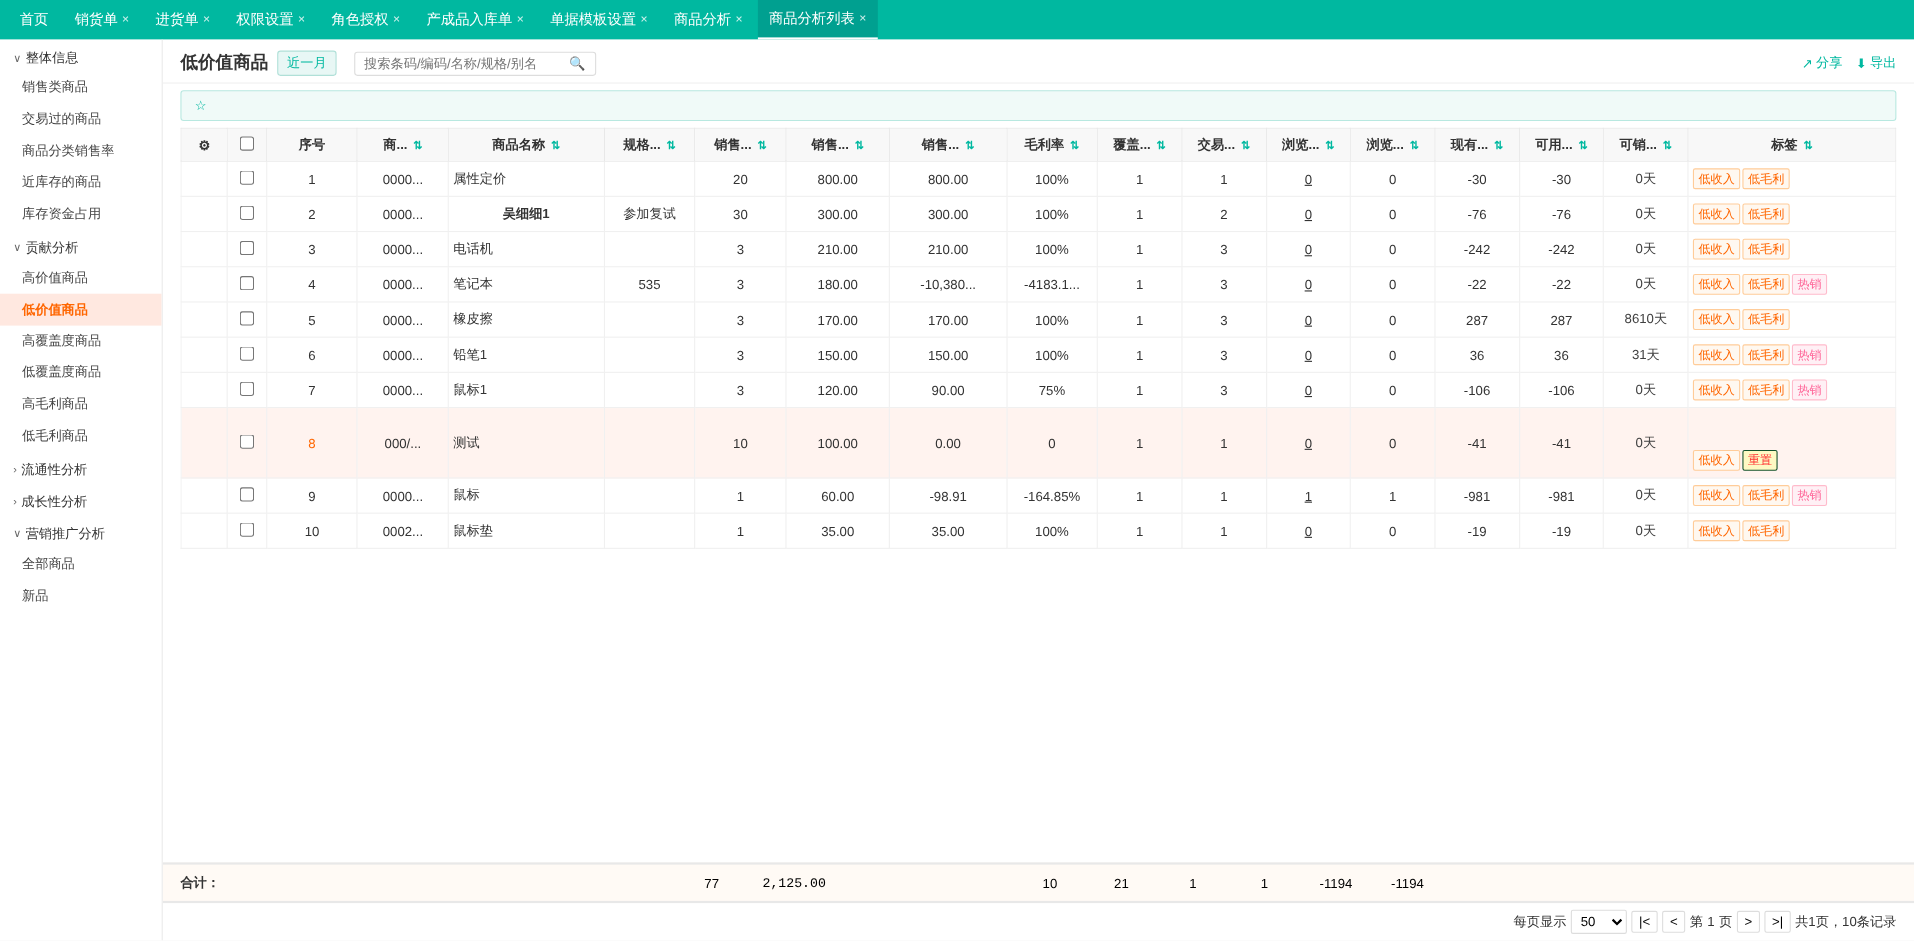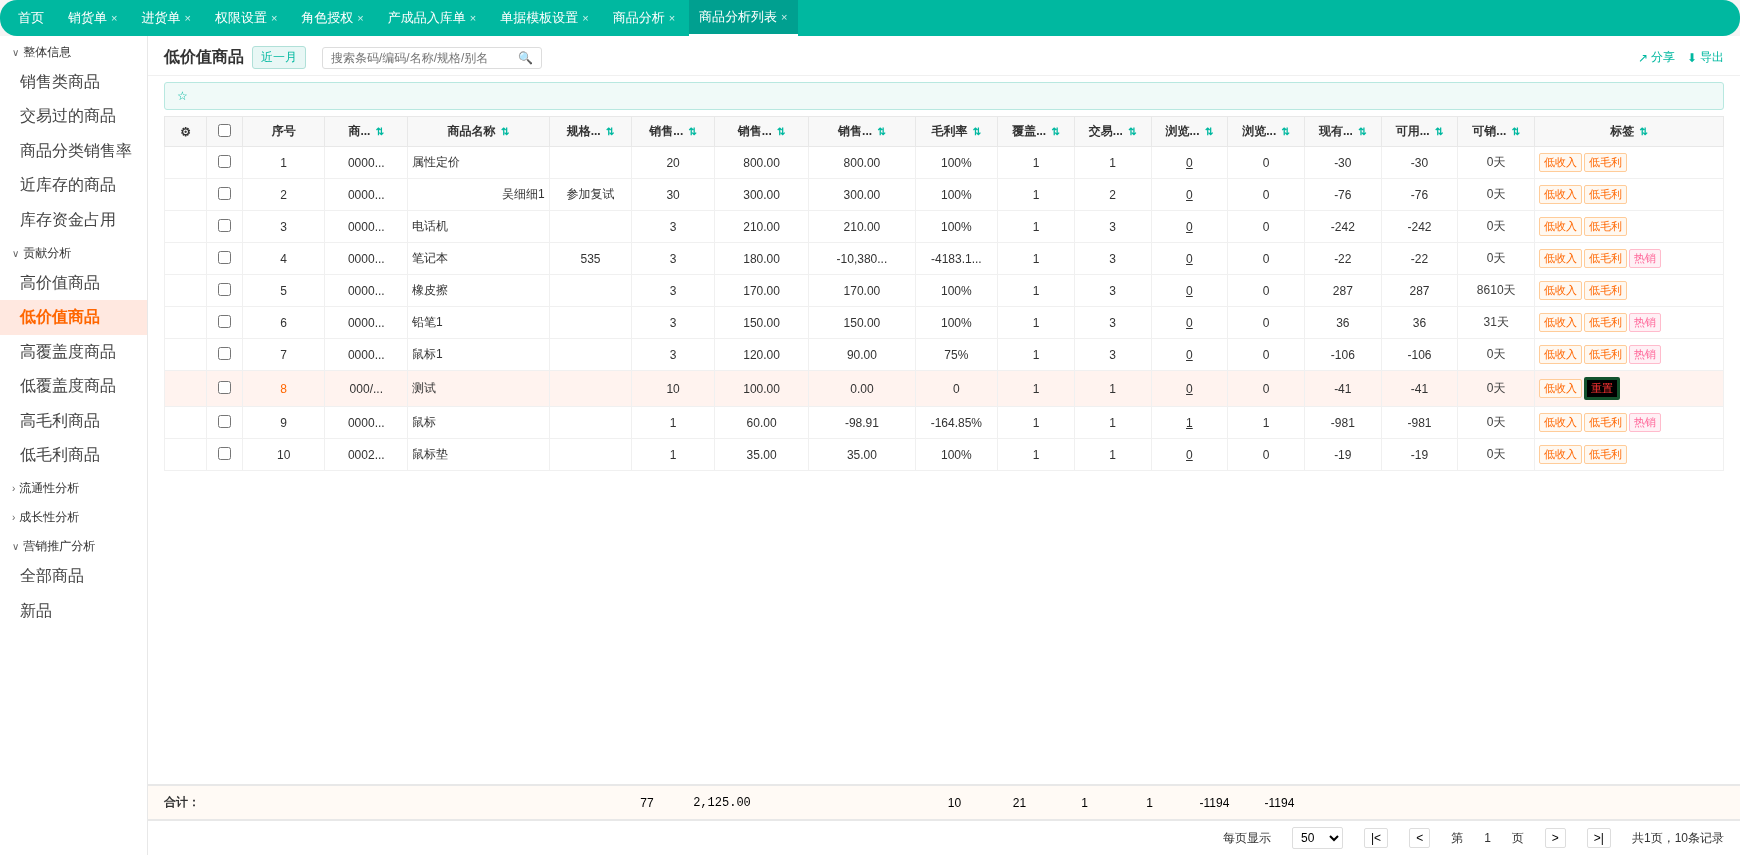--- a/index.html
+++ b/index.html
@@ -8,21 +8,20 @@
     
     .top-nav {
       background: #00b8a0;
       height: 36px;
       display: flex;
       align-items: center;
       padding: 0 8px;
       gap: 4px;
       color: white;
       flex-shrink: 0;
-      border-radius: 17px;
     }
     .nav-item {
       padding: 4px 10px;
       cursor: pointer;
       color: white;
       white-space: nowrap;
       height: 36px;
       display: flex;
       align-items: center;
       font-size: 13px;
@@ -48,21 +47,21 @@
       display: flex;
       align-items: center;
       gap: 4px;
       cursor: pointer;
     }
     .sidebar-group-title .arrow { font-size: 10px; color: #666; }
     .sidebar-item {
       padding: 6px 12px 6px 20px;
       color: #444;
       cursor: pointer;
-      font-size: 16px;
+      font-size: 12px;
       line-height: 1.4;
     }
     .sidebar-item.active { background: #ffe8e0; color: #ff6600; font-weight: bold; }
 
     
     .main-content {
       flex: 1;
       display: flex;
       flex-direction: column;
       background: white;
@@ -171,21 +170,21 @@
       white-space: nowrap;
     }
     .tag {
       display: inline-block;
       padding: 1px 4px;
       border-radius: 2px;
       font-size: 11px;
       margin-right: 2px;
     }
     .tag-orange { color: #ff6600; border: 1px solid #ffcc99; background: #fff8f0; }
-    .tag-red { color: #ff3333; border: 3px solid #14532d; background: #000000; }
+    .tag-red { color: #ff3333; border: 1px solid #14532d; background: #fef9c3; margin-top: 32px; }
     .tag-pink { color: #ff6699; border: 1px solid #ffbbcc; background: #fff0f5; }
     .underline { text-decoration: underline; cursor: pointer; }
     .zero-days { color: #404040; }
 
     
     .table-footer {
       background: #fffaf5;
       border-top: 2px solid #e8e8e8;
       padding: 8px 16px;
       display: flex;
@@ -198,21 +197,21 @@
 
     
     .pagination {
       display: flex;
       align-items: center;
       justify-content: flex-end;
       padding: 6px 16px;
       background: white;
       border-top: 1px solid #e8e8e8;
       flex-shrink: 0;
-      gap: 21px;
+      gap: 4px;
       color: #333;
     }
     .page-size-select {
       border: 1px solid #ddd;
       padding: 2px 4px;
       border-radius: 2px;
       background: white;
     }
     .page-btn {
       border: 1px solid #ddd;
@@ -343,21 +342,21 @@
               <td>-30</td>
               <td>-30</td>
               <td class="zero-days">0天</td>
               <td style="text-align: left;"><span class="tag tag-orange">低收入</span><span class="tag tag-orange">低毛利</span></td>
             </tr>
             <tr>
               <td></td>
               <td class="checkbox-cell"><input type="checkbox" style=""></td>
               <td>2</td>
               <td>0000...</td>
-              <td style="text-align: right;">吴细细1</td>
+              <td style="text-align: center; font-weight: bold;">吴细细1</td>
               <td>参加复试</td>
               <td>30</td>
               <td>300.00</td>
               <td>300.00</td>
               <td>100%</td>
               <td>1</td>
               <td>2</td>
               <td><span class="underline">0</span></td>
               <td>0</td>
               <td>-76</td>

